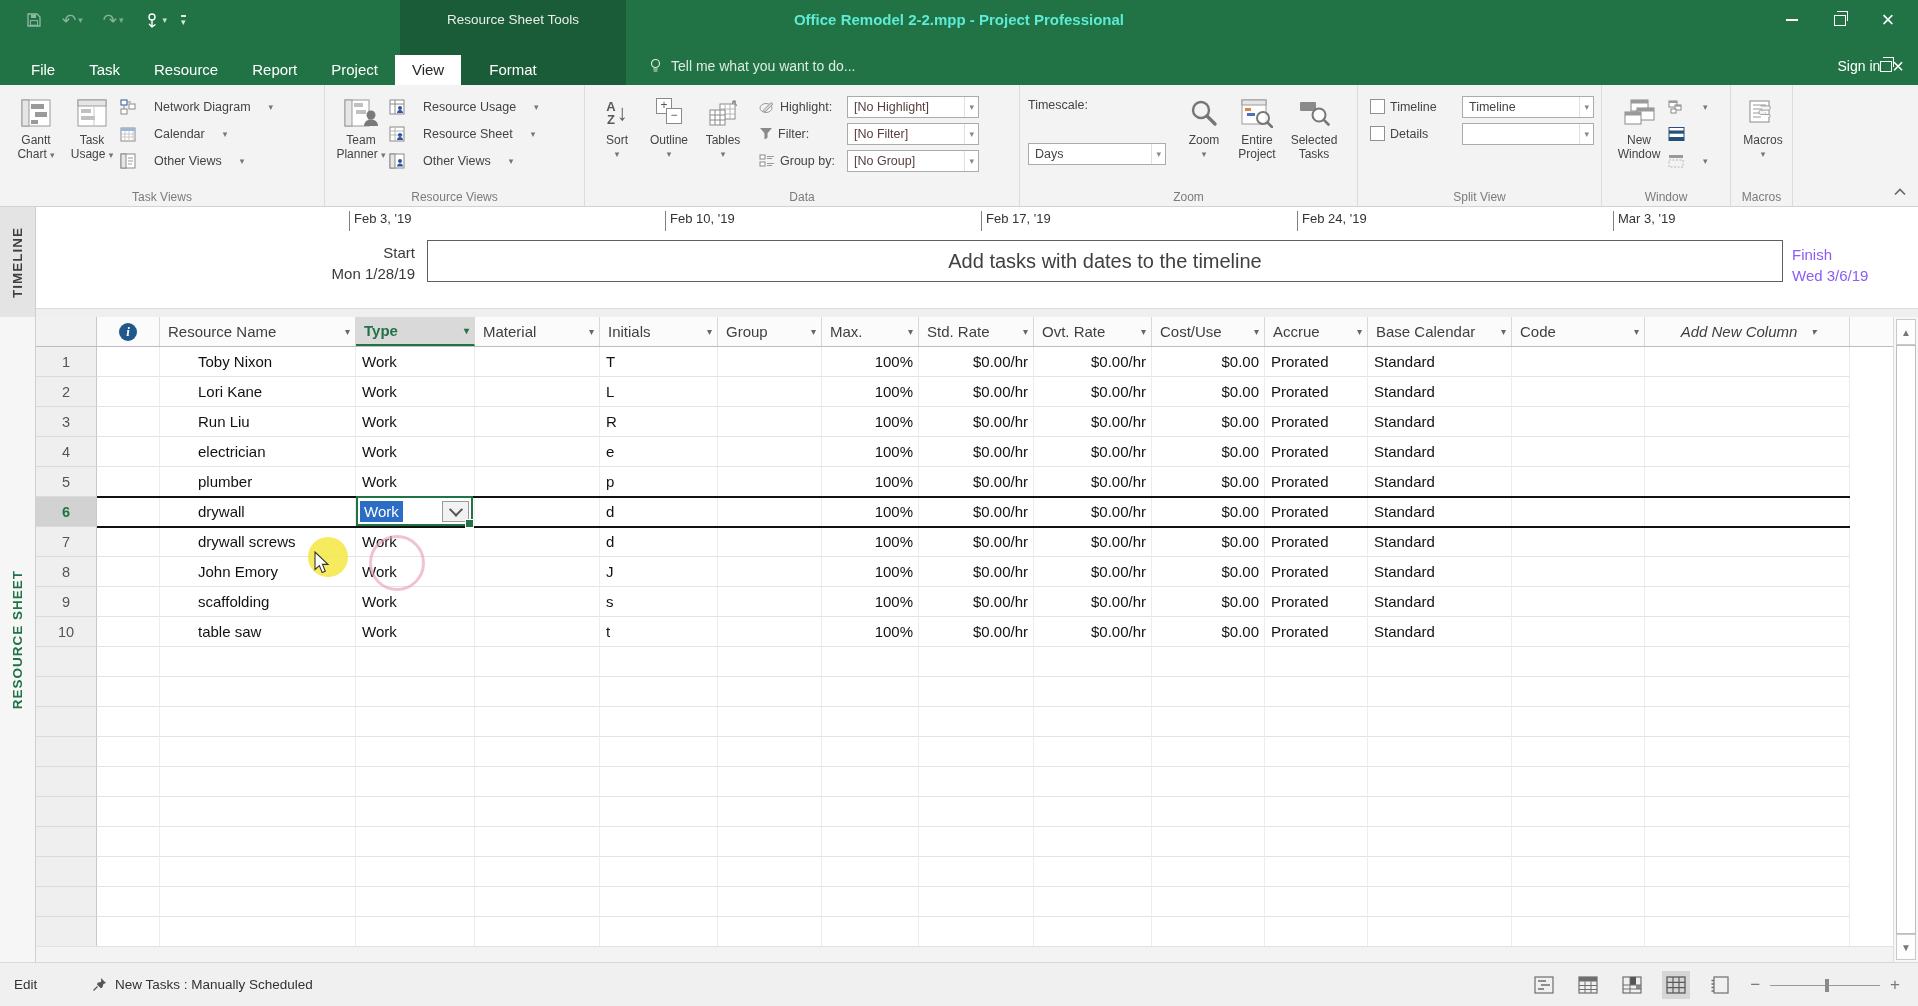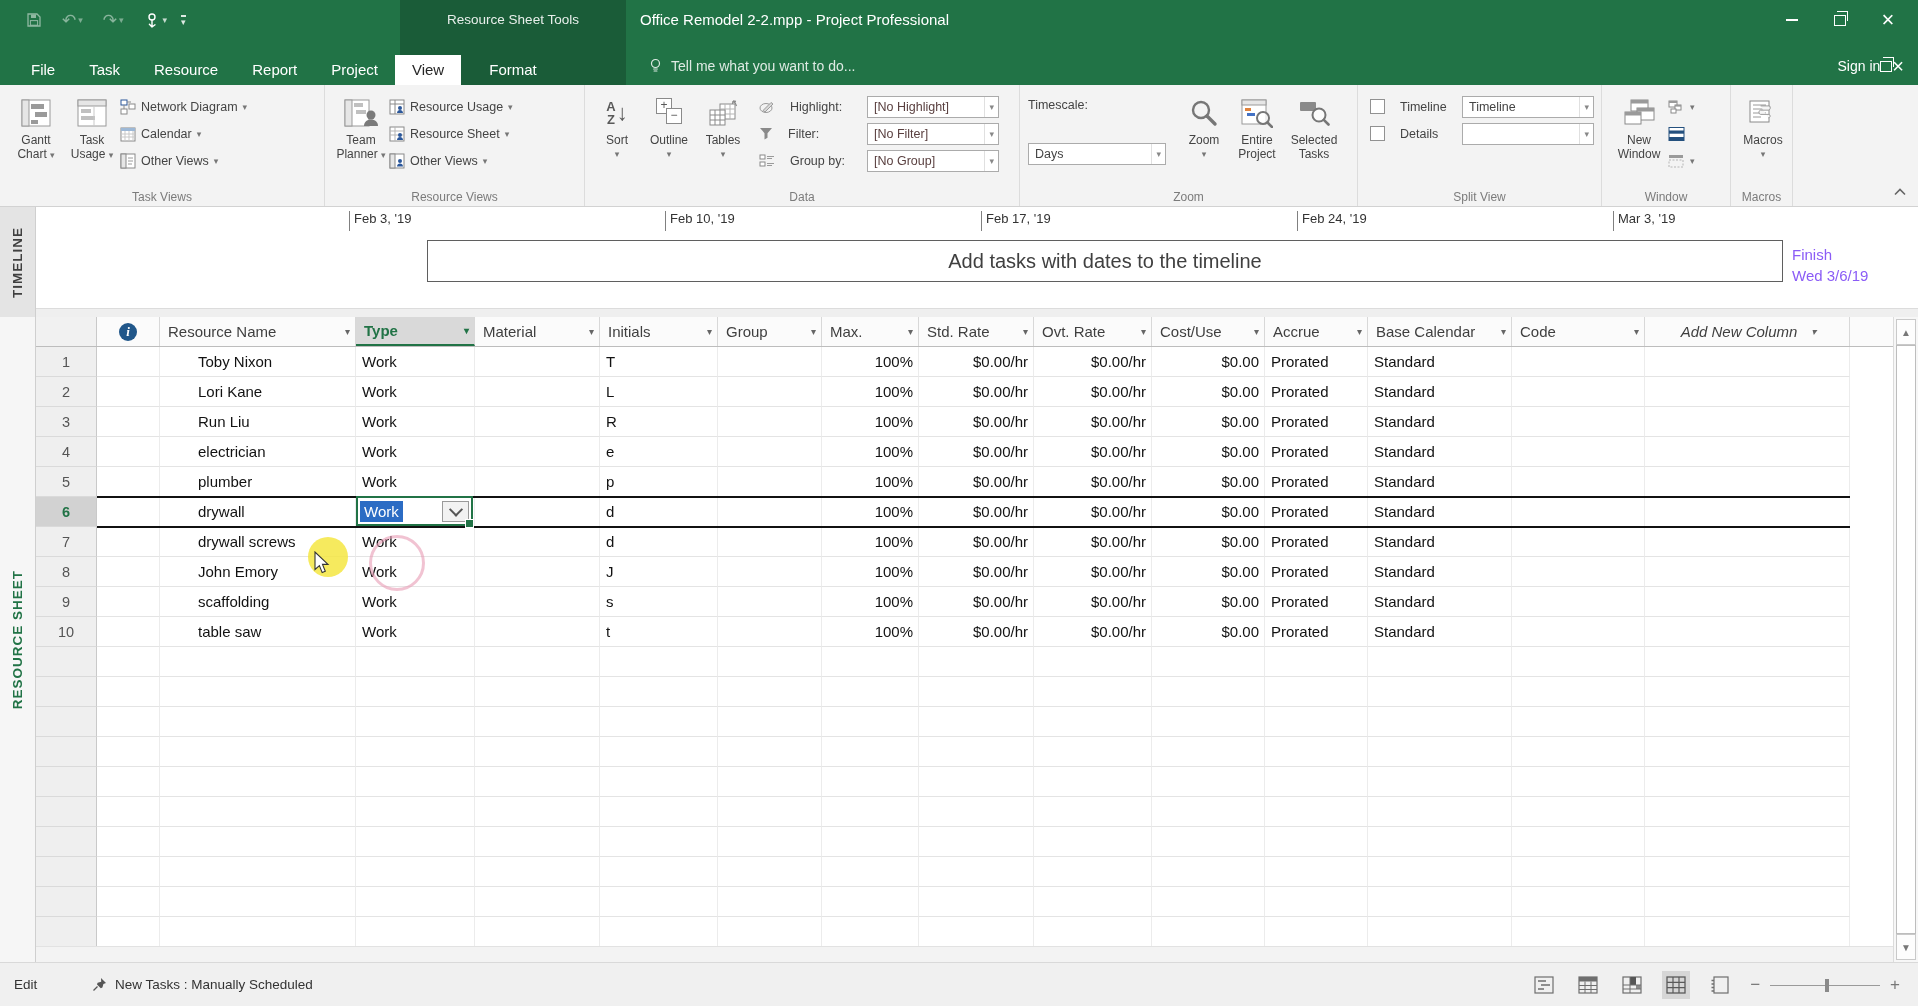--- a/index.html
+++ b/index.html
@@ -10,21 +10,21 @@
   .chrome{position:absolute;top:0;left:0;right:0;height:85px;background:var(--green);color:#fff;}
   .ctx-patch{position:absolute;left:400px;top:0;width:226px;height:85px;background:var(--dgreen);}
   .ctx-title{position:absolute;left:400px;top:0;width:226px;height:40px;line-height:40px;
              text-align:center;font-size:13.5px;color:rgba(255,255,255,.9);}
   .qat{position:absolute;left:20px;top:0;height:40px;display:flex;align-items:center;gap:8px;}
   .qbtn{display:flex;align-items:center;gap:2px;color:rgba(255,255,255,.85);font-size:17px;padding:0 6px;}
   .qbtn.dim{opacity:.55;}
   .tinycaret{font-size:9px;color:rgba(255,255,255,.75);}
   .qat-custom{display:inline-block;border-top:2px solid rgba(255,255,255,.85);padding-top:1px;font-size:9px;line-height:8px;color:rgba(255,255,255,.85);}
   .app-title{position:absolute;left:640px;right:640px;top:0;height:40px;line-height:40px;
-             font-size:15px;color:#ffffff;white-space:nowrap;}
+             text-align:center;font-size:15px;color:#5eead4;white-space:nowrap;font-weight:bold;}
   .wctl{position:absolute;right:6px;top:0;height:40px;display:flex;}
   .wbtn{width:48px;height:40px;display:flex;align-items:center;justify-content:center;color:#fff;font-size:18px;}
   .glyph-restore{position:relative;width:10px;height:9px;border:1.5px solid #fff;background:transparent;}
   .glyph-restore::before{content:"";position:absolute;left:2px;top:-5px;width:10px;height:9px;border:1.5px solid #fff;border-bottom:none;border-left:none;}
   .glyph-min{display:inline-block;width:12px;border-bottom:2px solid #fff;}
   .tabrow{position:absolute;top:40px;left:0;right:0;height:45px;display:flex;align-items:flex-end;padding-left:14px;box-sizing:border-box;}
   .tab{height:30px;line-height:30px;padding:0 17px;font-size:15px;color:#ffffff;white-space:nowrap;}
   .tab.active{background:#fff;color:#262626;}
   .tab-format{position:absolute;left:400px;bottom:0;width:226px;height:30px;line-height:30px;text-align:center;font-size:15px;color:#fff;}
   .tellme{position:absolute;left:648px;bottom:5px;height:28px;display:flex;align-items:center;gap:8px;
@@ -34,23 +34,23 @@
   .ribbon{position:absolute;top:85px;left:0;right:0;height:122px;background:#f3f3f3;
           border-bottom:1px solid #d2d2d2;display:flex;box-sizing:border-box;}
   .rgroup{position:relative;height:100%;border-right:1px solid #dcdcdc;box-sizing:border-box;flex:none;}
   .rgroup:last-child{border-right:none;}
   .rgroup-label{position:absolute;bottom:2px;left:0;right:0;text-align:center;font-size:12px;color:#7b7b7b;white-space:nowrap;}
   .rcontent{display:flex;align-items:flex-start;padding:5px 4px 0 8px;height:96px;box-sizing:border-box;}
   .bigbtn{width:56px;flex:none;display:flex;flex-direction:column;align-items:center;text-align:center;
           font-size:12px;line-height:14px;color:#444;padding-top:3px;}
   .bigbtn .bicon{height:40px;display:flex;align-items:center;justify-content:center;}
   .smalls{display:flex;flex-direction:column;padding-top:3px;}
-  .smallbtn{display:flex;align-items:center;height:27px;font-size:12.5px;color:#444;gap:5px;white-space:nowrap;}
+  .smallbtn{display:flex;align-items:center;height:27px;font-size:12.5px;color:#444;gap:18px;white-space:nowrap;}
   .caret{font-size:9px;color:#767676;}
-  .fieldrow{display:flex;align-items:center;height:27px;font-size:12.5px;color:#444;gap:15px;}
+  .fieldrow{display:flex;align-items:center;height:27px;font-size:12.5px;color:#444;gap:5px;}
   .flabel{display:inline-block;}
   .fieldbox{width:132px;height:22px;border:1px solid #ababab;background:#fff;display:flex;align-items:center;
             font-size:12.5px;color:#5a4040;padding-left:6px;box-sizing:border-box;white-space:nowrap;overflow:hidden;}
   .fieldbox .boxcaret{margin-left:auto;padding:0 4px;color:#888;font-size:9px;border-left:1px solid #e0e0e0;align-self:stretch;display:flex;align-items:center;}
   .cb{width:13px;height:13px;border:1px solid #919191;background:#fff;flex:none;}
   .sorticon{display:flex;align-items:center;height:36px;}
   .sorticon .az{display:flex;flex-direction:column;font-size:13px;font-weight:bold;color:#595959;line-height:13px;}
   .sorticon .sarrow{font-size:22px;color:#595959;line-height:22px;margin-left:1px;}
   .outlineicon{position:relative;width:30px;height:34px;}
   .obox{position:absolute;width:14px;height:14px;border:1px solid #8a8a8a;background:#fff;font-size:12px;line-height:13px;text-align:center;color:#595959;}
@@ -557,20 +557,24 @@
     <div class="pane-strip">
       <span class="strip-label">TIMELINE</span>
     </div>
     <div id="tl-dates">
         <span class="tl-date" style="left: 349px;">Feb 3, '19</span>
         <span class="tl-date" style="left: 665px;">Feb 10, '19</span>
         <span class="tl-date" style="left: 981px;">Feb 17, '19</span>
         <span class="tl-date" style="left: 1297px;">Feb 24, '19</span>
         <span class="tl-date" style="left: 1613px;">Mar 3, '19</span>
       </div>
+    <div class="tl-start">
+      <div>Start</div>
+      <div>Mon 1/28/19</div>
+    </div>
     <div class="tl-box">
       <span>Add tasks with dates to the timeline</span>
     </div>
     <div class="tl-finish">
       <div>Finish</div>
       <div>Wed 3/6/19</div>
     </div>
     <div class="pane-gap"></div>
   </div>
 

